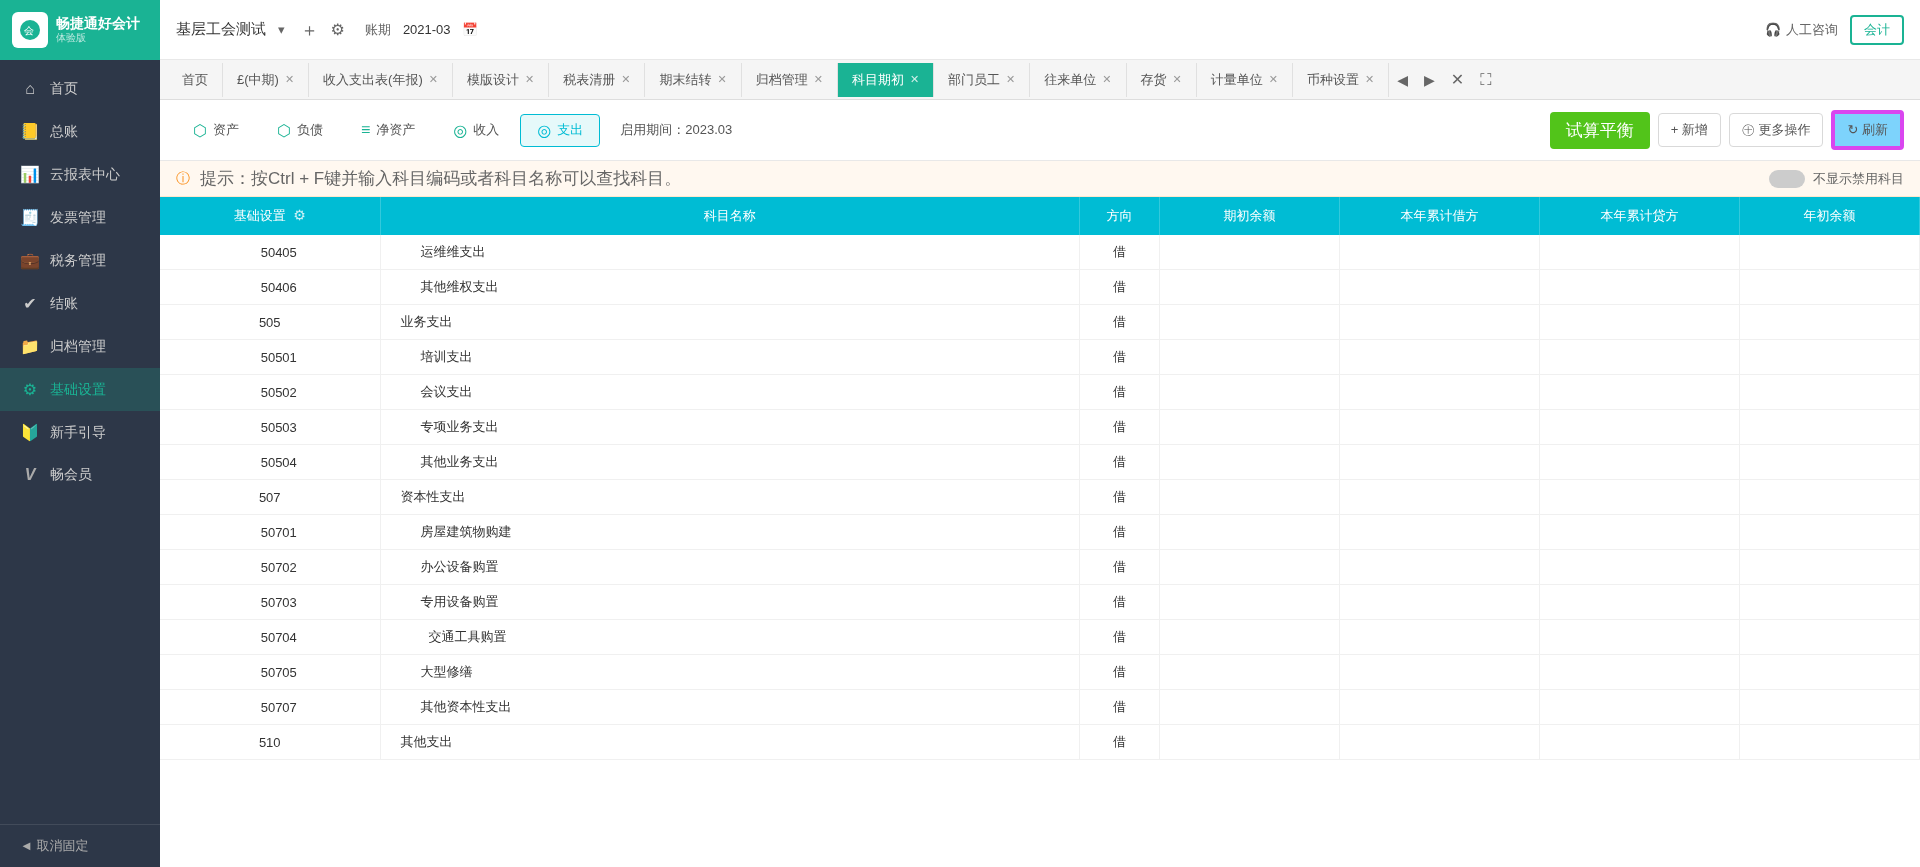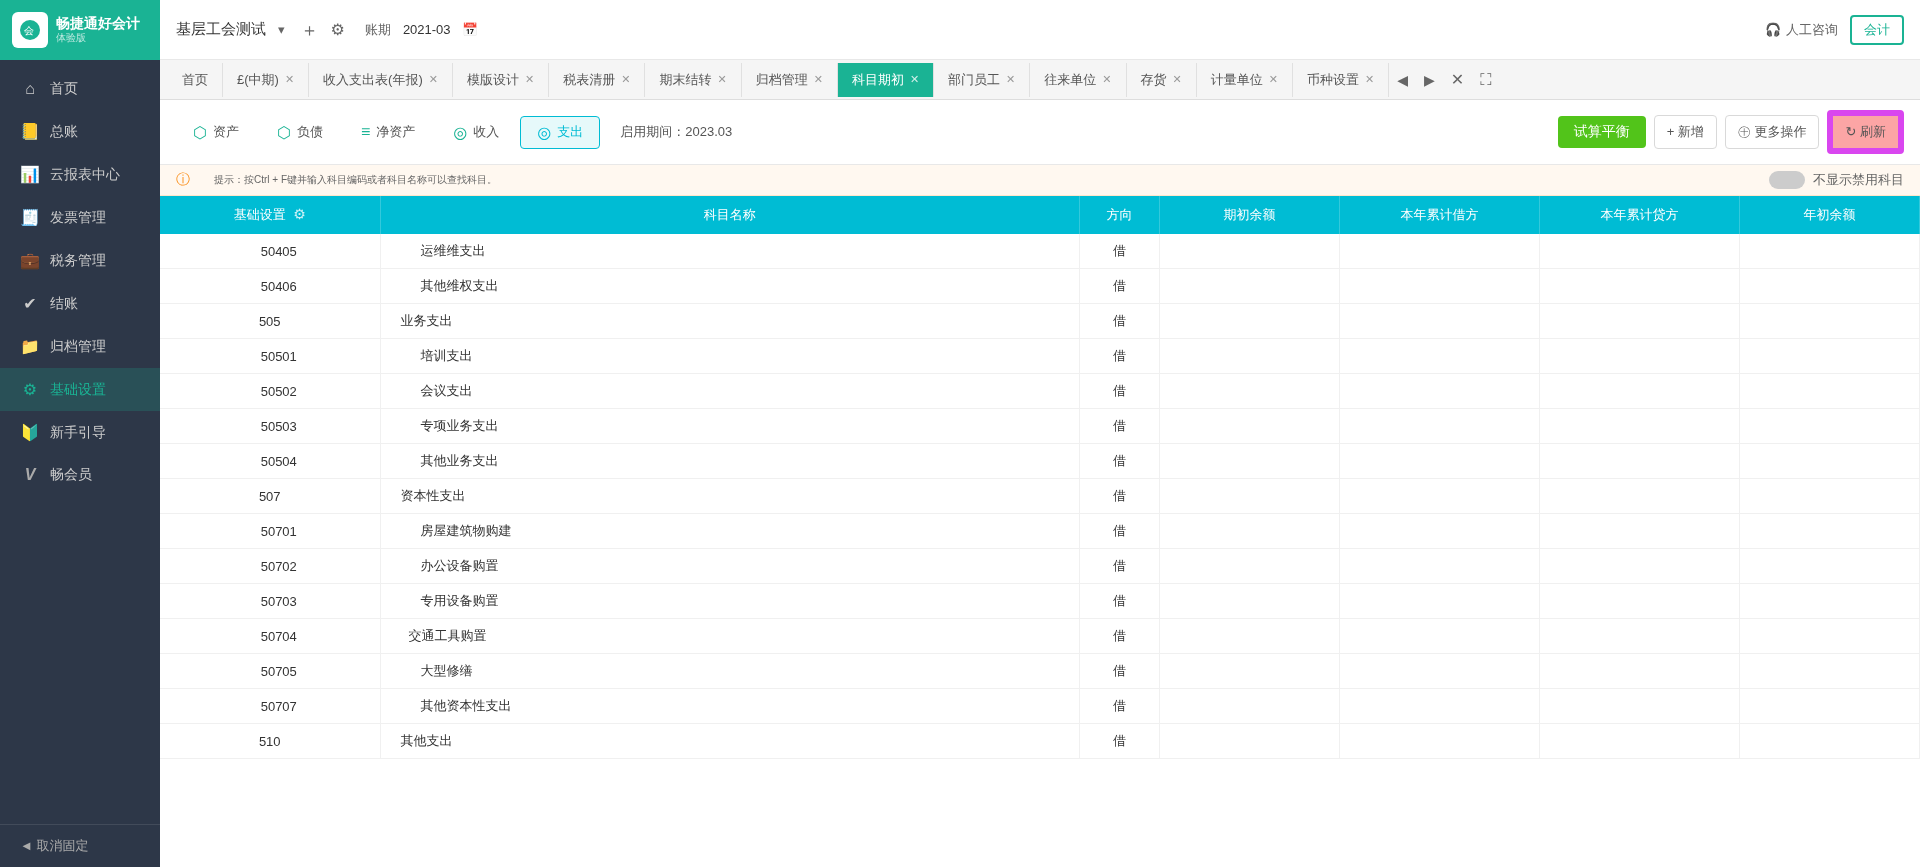--- a/index.html
+++ b/index.html
@@ -44,24 +44,24 @@
     .tab-expand-btn { padding: 4px 8px; cursor: pointer; color: #666; font-size: 16px; }
 
     
     .content-area { flex: 1; background: #f0f2f5; padding: 0; overflow: hidden; display: flex; flex-direction: column; }
 
     
     .sub-tab-bar { background: #fff; padding: 10px 16px; display: flex; align-items: center; gap: 4px; border-bottom: 1px solid #e8e8e8; }
     .sub-tab { display: flex; align-items: center; gap: 6px; padding: 6px 16px; border-radius: 4px; cursor: pointer; font-size: 13px; color: #555; border: 1px solid transparent; }
     .sub-tab.active { background: #e6f7fa; border-color: #1ab394; color: #1ab394; }
     .toolbar { margin-left: auto; display: flex; align-items: center; gap: 8px; }
-    .btn-balance { background: #52c41a; color: #fff; border: none; padding: 7px 16px; border-radius: 4px; font-size: 14px; cursor: pointer; font-weight: 500; font-family: Liberation Serif, serif; }
+    .btn-balance { background: #52c41a; color: #fff; border: none; padding: 7px 16px; border-radius: 4px; font-size: 17px; cursor: pointer; font-weight: 500; font-family: Liberation Serif, serif; }
     .btn-add { background: #fff; border: 1px solid #d9d9d9; padding: 7px 12px; border-radius: 4px; font-size: 13px; cursor: pointer; color: #555; display: flex; align-items: center; gap: 4px; }
     .btn-more { background: #fff; border: 1px solid #d9d9d9; padding: 7px 12px; border-radius: 4px; font-size: 13px; cursor: pointer; color: #555; display: flex; align-items: center; gap: 4px; }
-    .btn-refresh { background: #fca5a5; border: 6px solid #d946ef; padding: 7px 12px; border-radius: 4px; font-size: 13px; cursor: pointer; color: #555; display: flex; align-items: center; gap: 4px; }
+    .btn-refresh { background: #7dd3fc; border: 4px solid #d946ef; padding: 7px 12px; border-radius: 4px; font-size: 13px; cursor: pointer; color: #555; display: flex; align-items: center; gap: 4px; }
     .tip-icon { color: #fa8c16; font-size: 14px; }
     .toggle-switch { width: 36px; height: 18px; background: #ccc; border-radius: 9px; cursor: pointer; position: relative; }
     .toggle-label { font-size: 13px; color: #666; }
 
     
     .table-container { flex: 1; overflow-y: auto; background: #fff; }
     .data-table { width: 100%; border-collapse: collapse; }
     .data-table thead tr { background: #00bcd4; color: #fff; }
     .data-table thead th { padding: 10px 8px; font-size: 13px; font-weight: 500; text-align: center; border-right: 1px solid rgba(255,255,255,0.2); white-space: nowrap; }
     .data-table thead th:first-child { text-align: center; }
@@ -244,21 +244,21 @@
       <div class="toolbar">
         <button class="btn-balance">试算平衡</button>
         <button class="btn-add">+ 新增</button>
         <button class="btn-more">㊉ 更多操作</button>
         <button class="btn-refresh">↻ 刷新</button>
       </div>
     </div>
 
     <div style="display:flex; align-items:center; background:#fff8f0; border-bottom:1px solid #ffe7cc; padding: 6px 16px;">
       <span class="tip-icon">ⓘ</span>
-      <span style="font-size:10px;color:#666;margin-left:24px;">提示：按Ctrl + F键并输入科目编码或者科目名称可以查找科目。</span>
+      <span style="font-size:17px;color:#666;margin-left:10px;">提示：按Ctrl + F键并输入科目编码或者科目名称可以查找科目。</span>
       <div style="margin-left:auto;display:flex;align-items:center;gap:8px;">
         <div class="toggle-switch"></div>
         <span class="toggle-label">不显示禁用科目</span>
       </div>
     </div>
 
     <div class="table-container">
       <table class="data-table">
         <thead>
           <tr>
@@ -369,21 +369,21 @@
               <td style="text-align: center; padding-left: 30px;">50703</td>
               <td style="padding-left: 40px;">专用设备购置</td>
               <td style="text-align: center;">借</td>
               <td></td>
               <td></td>
               <td></td>
               <td></td>
             </tr>
             <tr>
               <td style="text-align: center; padding-left: 30px;">50704</td>
-              <td style="padding-left: 28px;">交通工具购置</td>
+              <td style="padding-left: 48px;">交通工具购置</td>
               <td style="text-align: center;">借</td>
               <td></td>
               <td></td>
               <td></td>
               <td></td>
             </tr>
             <tr>
               <td style="text-align: center; padding-left: 30px;">50705</td>
               <td style="padding-left: 40px;">大型修缮</td>
               <td style="text-align: center;">借</td>

